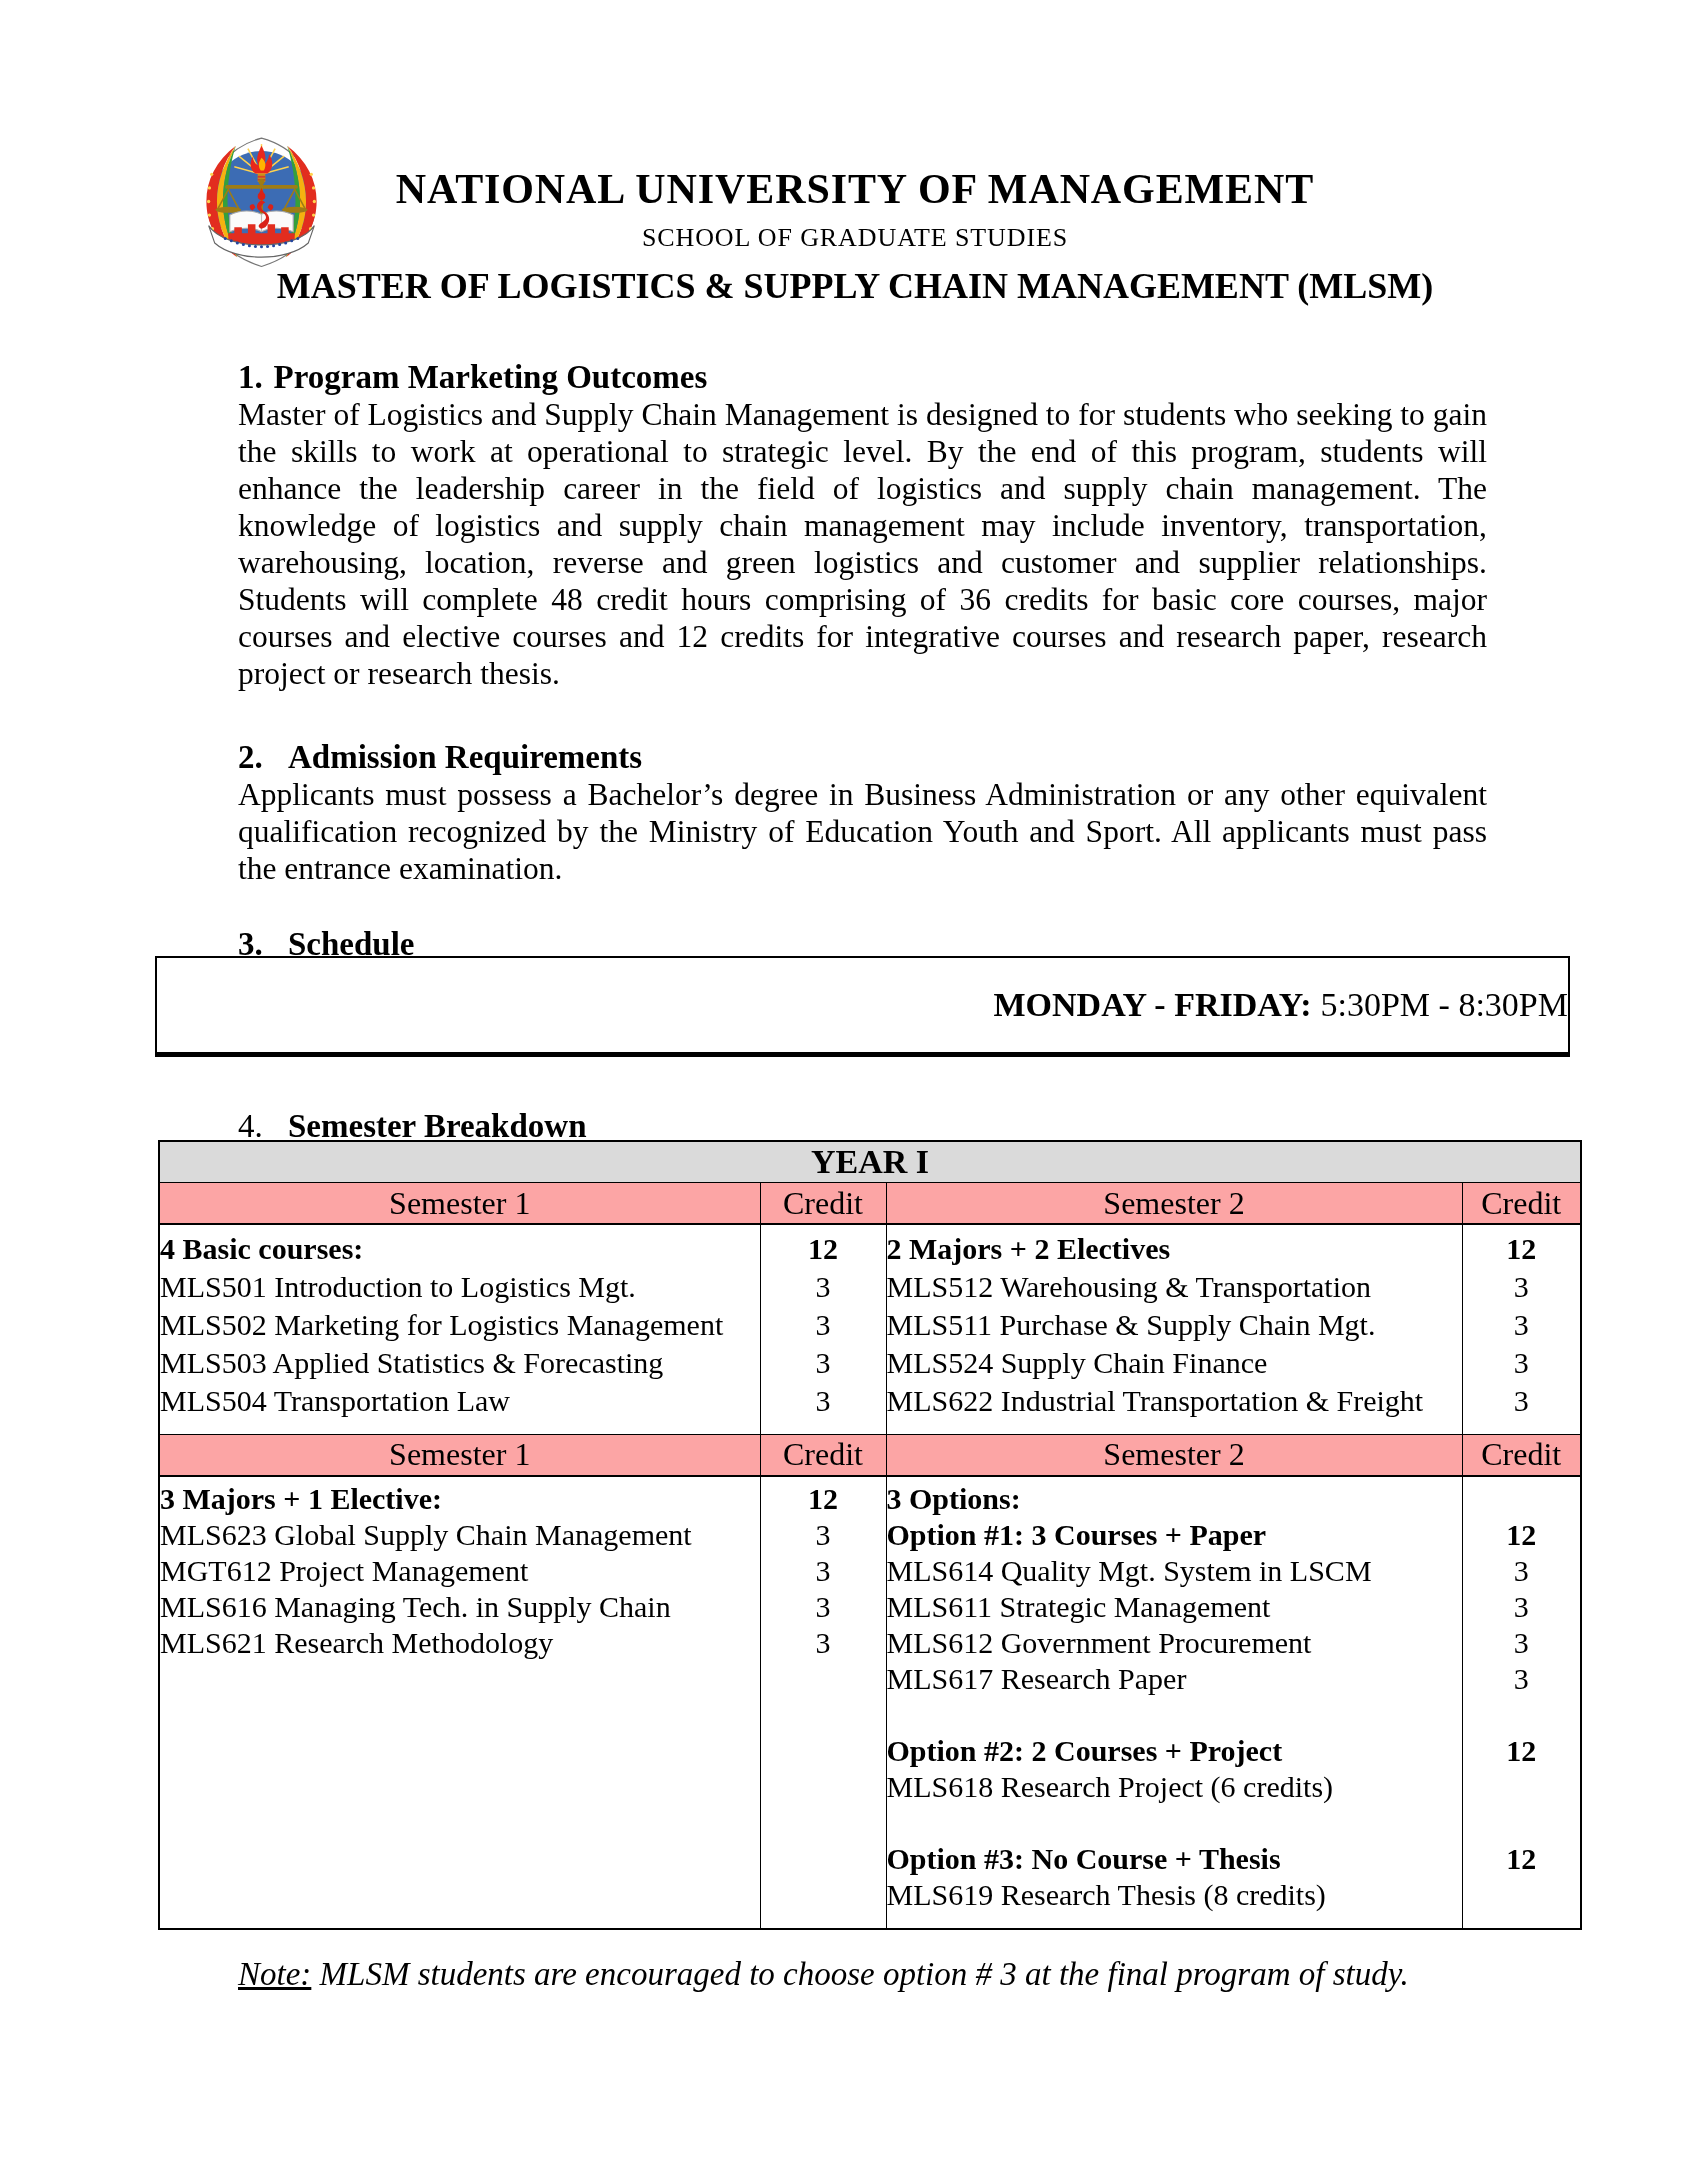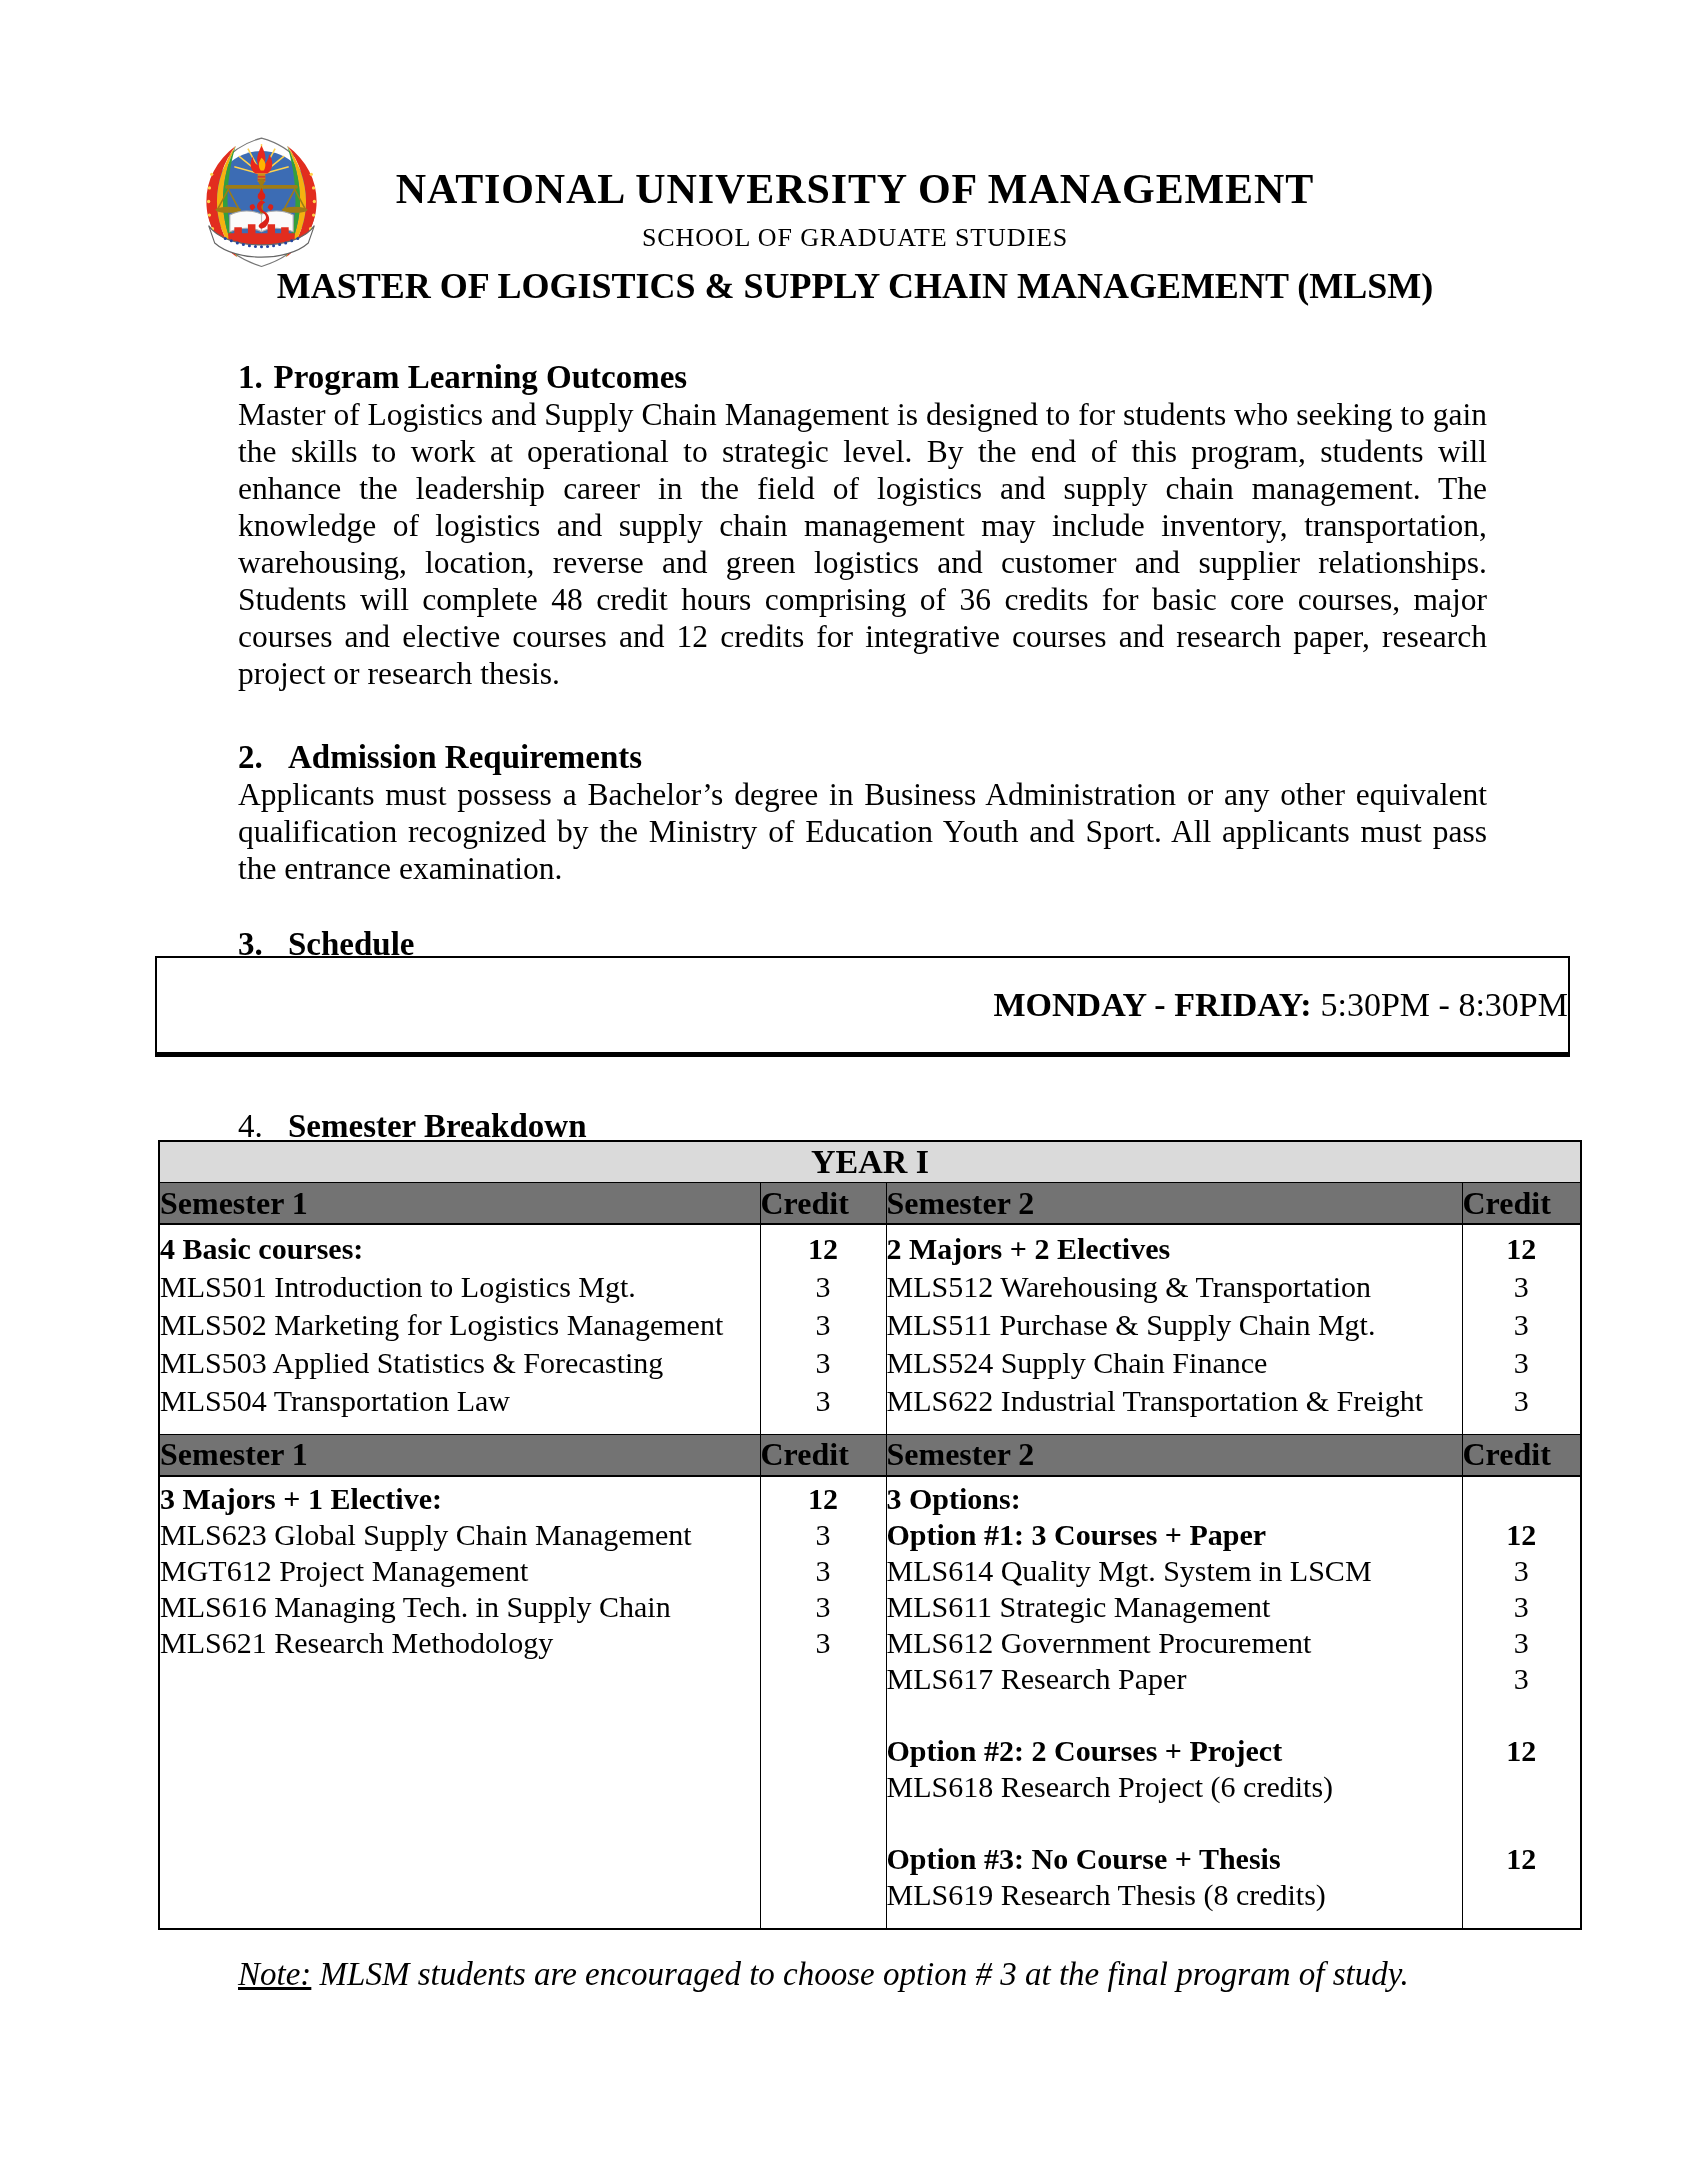--- a/index.html
+++ b/index.html
@@ -33,21 +33,21 @@
   .sched-time{margin-left:9px;}
 
   
   .sem-table{border-collapse:collapse;table-layout:fixed;width:1422px;border:2.7px solid #000;}
   .sem-table td{border:1.8px solid #000;padding:0;vertical-align:top;}
   .year-td{
     background:#dadada;text-align:center;font-weight:700;font-size:34px;
     height:40px;vertical-align:middle !important;border-bottom:1.8px solid #000;
   }
   .head-row td{
-    background:#737373;text-align:left;font-weight:700;font-size:32px;
+    background:#fca5a5;text-align:center;font-weight:400;font-size:32px;
     height:40px;vertical-align:middle;border-bottom:2.7px solid #000;
   }
   .body-row td{padding-top:4.5px;padding-bottom:14.4px;}
   .line{height:38px;line-height:38px;font-size:30px;white-space:nowrap;overflow:hidden;}
   .y2 .line{height:36px;line-height:36px;}
   .coursecell{padding-left:10px;padding-right:3.6px;}
   .creditcell{text-align:center;}
   .creditcell .line{text-align:center;}
   .b{font-weight:700;}
 
@@ -145,21 +145,21 @@
     </svg>
   </div>
 
   <div class="abs htext">
     <div class="hline1">NATIONAL UNIVERSITY OF MANAGEMENT</div>
     <div class="hline2">SCHOOL OF GRADUATE STUDIES</div>
     <div class="hline3">MASTER OF LOGISTICS &amp; SUPPLY CHAIN MANAGEMENT (MLSM)</div>
   </div>
 
   <div class="abs sec-h" style="left:238px;top:358px;">
-    <span class="num1">1.</span><span>Program Learning Outcomes</span>
+    <span class="num1">1.</span><span>Program Marketing Outcomes</span>
   </div>
   <div class="abs para" style="left:238px;top:396px;">Master of Logistics and Supply Chain Management is designed to for students who seeking to gain the skills to work at operational to strategic level. By the end of this program, students will enhance the leadership career in the field of logistics and supply chain management. The knowledge of logistics and supply chain management may include inventory, transportation, warehousing, location, reverse and green logistics and customer and supplier relationships. Students will complete 48 credit hours comprising of 36 credits for basic core courses, major courses and elective courses and 12 credits for integrative courses and research paper, research project or research thesis.</div>
 
   <div class="abs sec-h" style="left:238px;top:738px;">
     <span class="num">2.</span><span>Admission Requirements</span>
   </div>
   <div class="abs para" style="left:238px;top:776px;">Applicants must possess a Bachelor’s degree in Business Administration or any other equivalent qualification recognized by the Ministry of Education Youth and Sport. All applicants must pass the entrance examination.</div>
 
   <div class="abs sec-h" style="left:238px;top:925px;">
     <span class="num">3.</span><span>Schedule</span>

